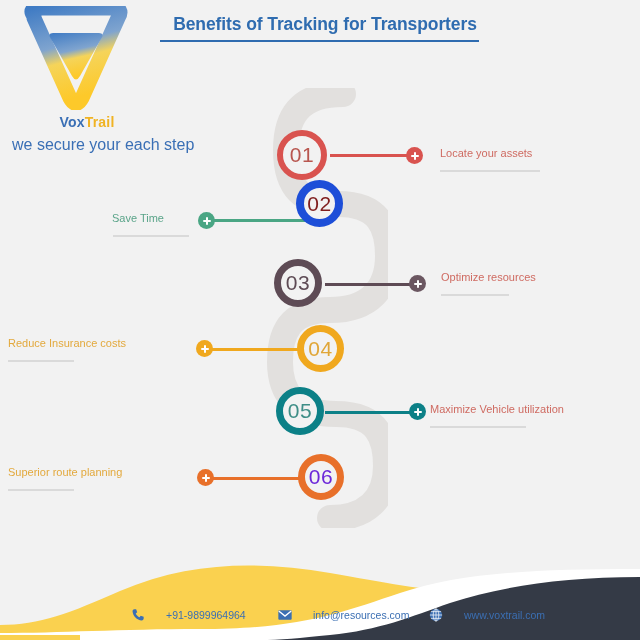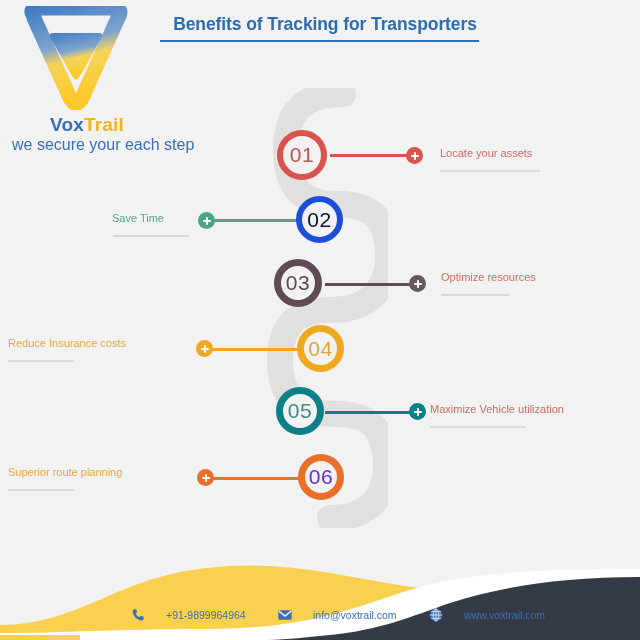--- a/index.html
+++ b/index.html
@@ -9,21 +9,21 @@
     font-family:"Liberation Sans", sans-serif;
     overflow:hidden;
     position:relative;
   }
   #canvas{position:absolute;left:0;top:0;width:640px;height:640px;}
 
   
   .logo-wrap{position:absolute;left:12px;top:6px;width:150px;height:150px;}
   .logo-mark{position:absolute;left:8px;top:0;width:112px;height:104px;}
   .logo-name{position:absolute;left:0;top:108px;width:150px;text-align:center;
-             font-size:19px;font-weight:bold;letter-spacing:.2px;white-space:nowrap;}
+             font-size:14px;font-weight:bold;letter-spacing:.2px;white-space:nowrap;}
   .logo-vox{color:#3a6fb5;}
   .logo-trail{color:#f0b323;}
   .logo-tag{position:absolute;left:0;top:130px;width:150px;text-align:center;
             font-size:16px;color:#3a6fb5;white-space:nowrap;}
 
   
   .title{position:absolute;left:160px;top:14px;width:330px;text-align:center;
          font-size:17.5px;font-weight:bold;color:#2f6cb0;letter-spacing:-.1px;
          white-space:nowrap;}
   .title-rule{position:absolute;left:160px;top:40px;width:319px;height:2px;
@@ -90,21 +90,21 @@
   <div class="connector" style="left:330px;top:154px;width:90px;background:#d9534f;"></div>
   <div class="knob" style="left:406px;top:147px;background:#d9534f;"></div>
   <div class="node" style="left:277px;top:130px;width:50px;height:50px;border:6px solid #d9534f;color:#b8564f;">
     <span>01</span>
   </div>
   <div class="itemlabel" style="left:440px;top:147px;color:#cf6b62;">Locate your assets</div>
   <div class="underline" style="left:440px;top:170px;width:100px;"></div>
 
   <div class="connector" style="left:208px;top:219px;width:104px;background:#4aa684;"></div>
   <div class="knob" style="left:198px;top:212px;background:#4aa684;"></div>
-  <div class="node" style="left:296px;top:196px;width:47px;height:47px;border:6px solid #1d4ed8;color:#0f172a;">
+  <div class="node" style="left:296px;top:180px;width:47px;height:47px;border:8px solid #1d4ed8;color:#7f1d1d;">
     <span>02</span>
   </div>
   <div class="itemlabel" style="left:112px;top:212px;color:#5aa489;">Save Time</div>
   <div class="underline" style="left:113px;top:235px;width:76px;"></div>
 
   <div class="connector" style="left:325px;top:283px;width:96px;background:#5e4b55;"></div>
   <div class="knob" style="left:409px;top:275px;background:#6b5761;"></div>
   <div class="node" style="left:274px;top:259px;width:48px;height:48px;border:7px solid #5e4b55;color:#5e4b55;">
     <span>03</span>
   </div>
@@ -152,21 +152,21 @@
                  C20.5 19 19.3 20.2 17.7 20.2 C10.3 19.6 4.4 13.7 3.8 6.3 C3.8 4.7 5 3.5 6.6 3.5 Z" fill="#3b6fb3"></path>
       </svg>
       <span>+91-9899964964</span>
     </div>
 
     <div class="contact" style="left:277px;top:52px;">
       <svg class="ic" viewBox="0 0 24 24">
         <rect x="2" y="5" width="20" height="14" rx="1.5" fill="#3b6fb3"></rect>
         <path d="M2.6 6 L12 13.6 L21.4 6" fill="none" stroke="#ffffff" stroke-width="2"></path>
       </svg>
-      <span>info@voxtrail.com</span>
+      <span>info@resources.com</span>
     </div>
 
     <div class="contact" style="left:428px;top:52px;">
       <svg class="ic" viewBox="0 0 24 24">
         <circle cx="12" cy="12" r="9.2" fill="#3b6fb3"></circle>
         <ellipse cx="12" cy="12" rx="4.2" ry="9.2" fill="none" stroke="#ffffff" stroke-width="1.1"></ellipse>
         <line x1="2.8" y1="12" x2="21.2" y2="12" stroke="#ffffff" stroke-width="1.1"></line>
         <line x1="4.3" y1="7" x2="19.7" y2="7" stroke="#ffffff" stroke-width="1.1"></line>
         <line x1="4.3" y1="17" x2="19.7" y2="17" stroke="#ffffff" stroke-width="1.1"></line>
         <line x1="12" y1="2.8" x2="12" y2="21.2" stroke="#ffffff" stroke-width="1.1"></line>

